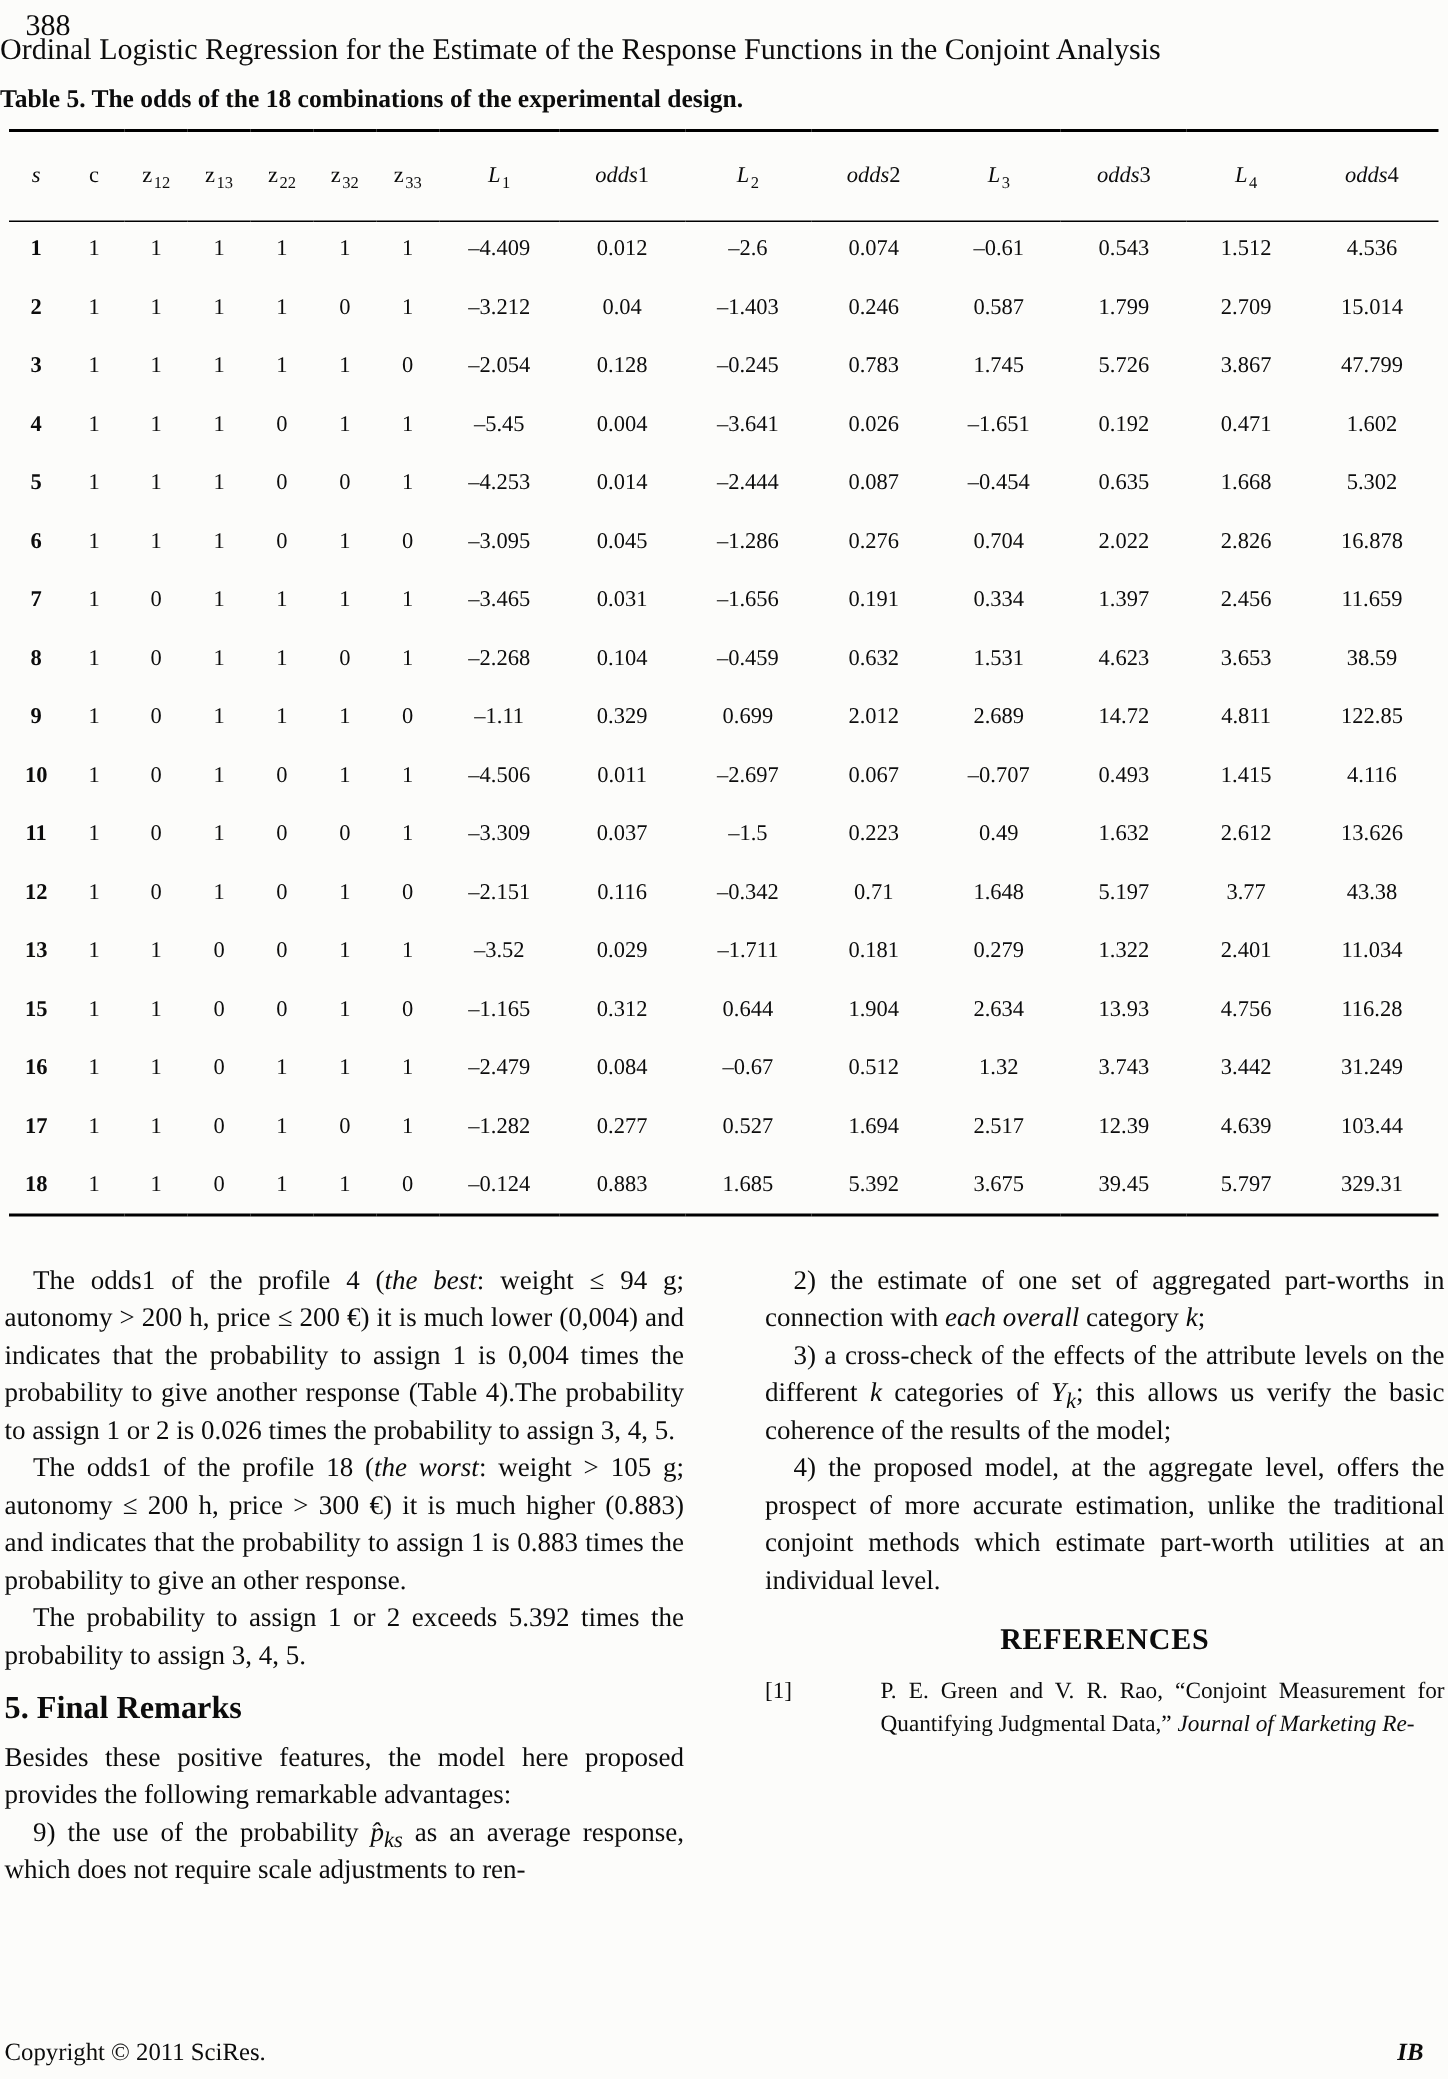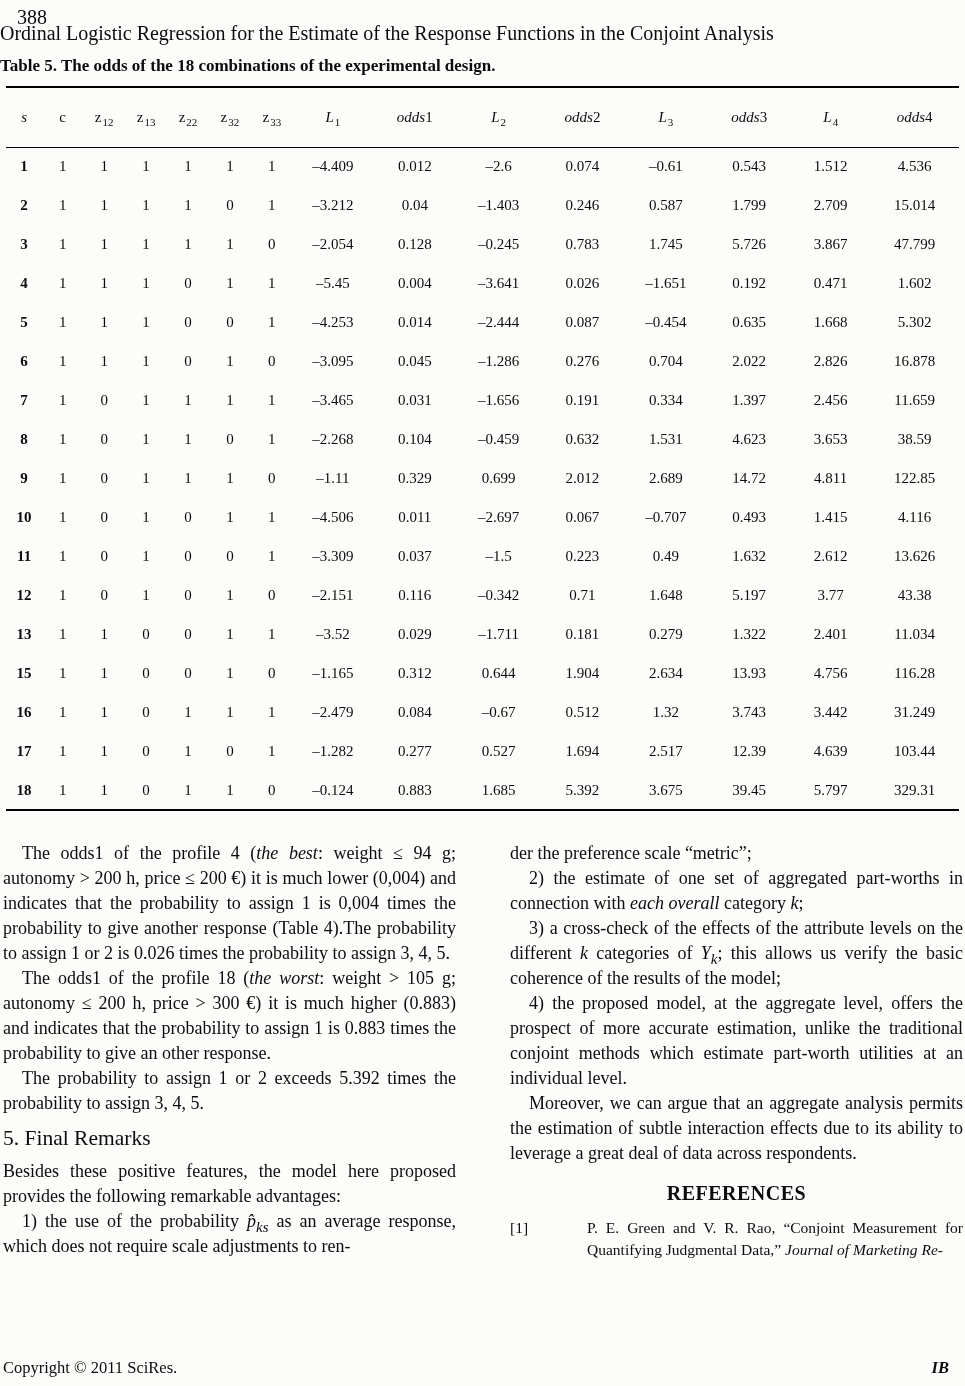--- a/index.html
+++ b/index.html
@@ -26,21 +26,21 @@
   }
   table.odds i { font-style:italic; }
   table.odds sub { font-size:11px; margin-left:1px; }
   table.odds tbody td { height:39px; text-align:center; vertical-align:middle; padding:0; }
   table.odds td.rownum { font-weight:bold; }
 
   .body-columns { display:flex; gap:54px; margin:30px 2px 0 3px; }
   .bcol { width:462px; }
   p.para { margin:0; font-size:18px; line-height:25px; text-align:justify; }
   p.indent { text-indent:19px; }
-  h2.section { font-size:21.5px; margin:10px 0 8px 0; font-weight:normal; }
+  h2.section { font-size:21.5px; margin:10px 0 8px 0; font-weight:bold; }
   .ref-heading { text-align:center; font-size:20px; font-weight:bold; margin:16px 0 12px 0; letter-spacing:.5px; }
   .ref-item { display:flex; font-size:15.5px; line-height:21.5px; }
   .ref-label { flex:0 0 44px; }
   .ref-body { flex:1; text-align:justify;margin-left:33px; }
   sub { line-height:0; }
 
   .page-footer {
     position:absolute; left:0; right:0; bottom:8px;
     display:flex; justify-content:space-between;
     font-size:16.5px; padding:0 16px 0 3px;
@@ -387,28 +387,26 @@
     </tbody>
 </table>
 
 <div class="body-columns">
   <div class="bcol" id="col-left">
       <p class="para indent"><span>The odds1 of the profile 4 (</span><i>the best</i><span>: weight ≤ 94 g; autonomy &gt; 200 h, price ≤ 200 €) it is much lower (0,004) and indicates that  the probability to assign 1 is 0,004 times the probability to give another response (Table 4).The probability to assign 1 or 2 is 0.026 times the probability to assign 3, 4, 5.</span></p>
       <p class="para indent"><span>The odds1 of the profile 18 (</span><i>the worst</i><span>: weight &gt; 105 g; autonomy ≤ 200 h, price &gt; 300 €) it is much higher (0.883) and indicates that the probability to assign 1 is 0.883 times the probability to give an other response.</span></p>
       <p class="para indent"><span>The probability to assign 1 or 2 exceeds 5.392 times the probability to assign 3, 4, 5.</span></p>
       <h2 class="section"><span>5. Final Remarks</span></h2>
       <p class="para"><span>Besides these positive features, the model here proposed provides the following remarkable advantages:</span></p>
-      <p class="para indent"><span>1) the use of the probability  </span><i>p̂<sub>ks</sub></i><span>  as an average response, which does not require scale adjustments to ren-</span></p>
+      <p class="para indent"><span>9) the use of the probability  </span><i>p̂<sub>ks</sub></i><span>  as an average response, which does not require scale adjustments to ren-</span></p>
     </div>
   <div class="bcol" id="col-right">
-      <p class="para"><span>der the preference scale “metric”;</span></p>
       <p class="para indent"><span>2) the estimate of one set of aggregated part-worths in connection with </span><i>each overall</i><span> category </span><i>k</i><span>;</span></p>
       <p class="para indent"><span>3) a cross-check of the effects of the attribute levels on the different </span><i>k</i><span> categories of </span><i>Y<sub>k</sub></i><span>; this allows us verify the basic coherence of the results of the model;</span></p>
       <p class="para indent"><span>4) the proposed model, at the aggregate level, offers the prospect of more accurate estimation, unlike the traditional conjoint methods which estimate part-worth utilities at an individual level.</span></p>
-      <p class="para indent"><span>Moreover, we can argue that an aggregate analysis permits the estimation of subtle interaction effects due to its ability to leverage a great deal of data across respondents.</span></p>
       <div class="ref-heading"><span>REFERENCES</span></div>
       <div class="ref-item">
         <span class="ref-label">[1]</span>
         <span class="ref-body"><span>P. E. Green and V. R. Rao, “Conjoint Measurement for Quantifying Judgmental Data,” </span><i>Journal of Marketing Re-</i><span></span></span>
       </div>
     </div>
 </div>
 
 <div class="page-footer">
   <span>Copyright © 2011 SciRes.</span>

